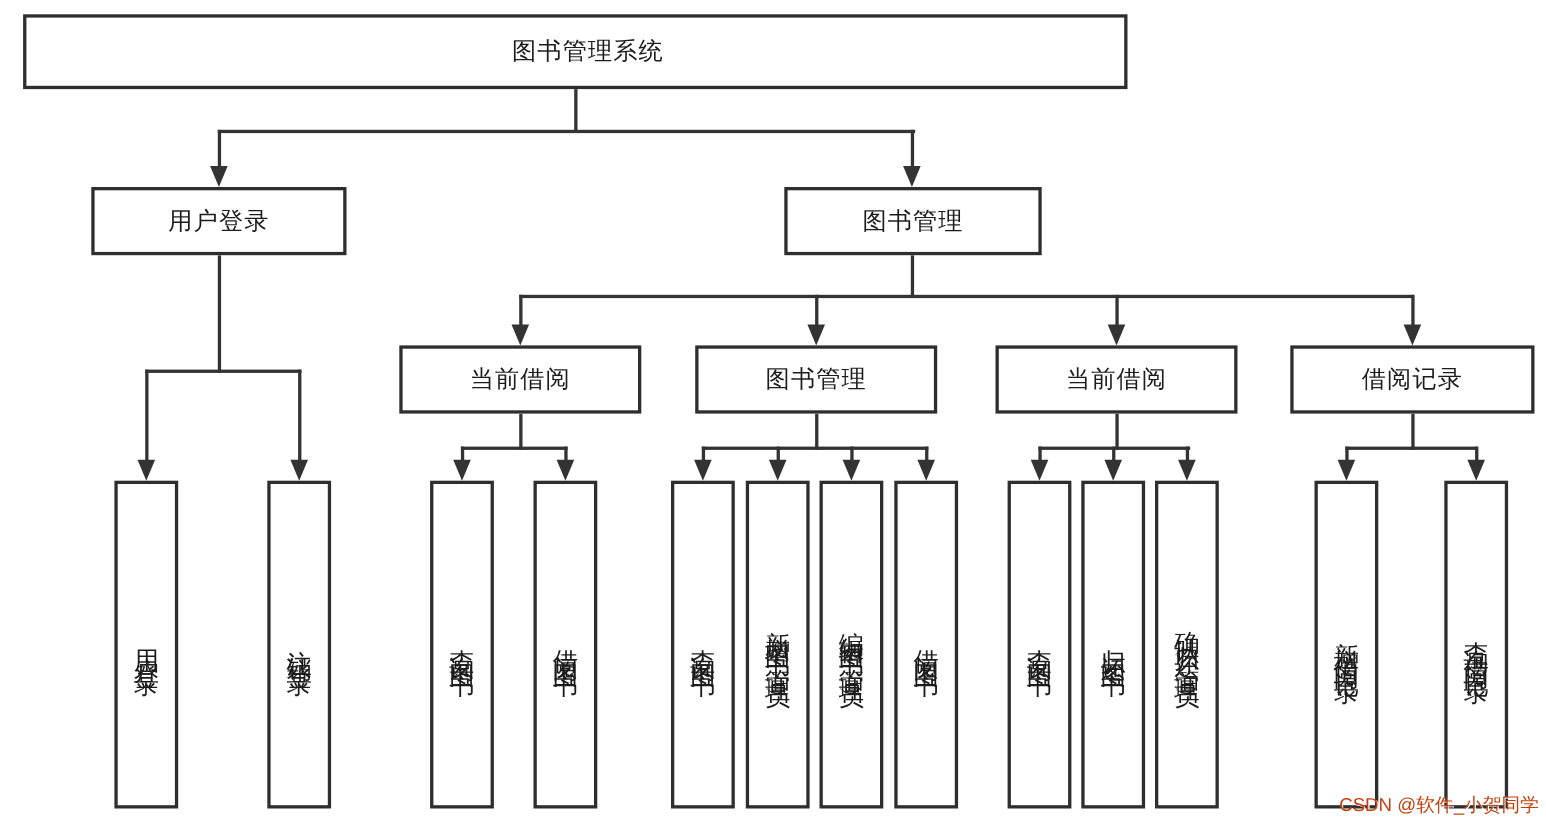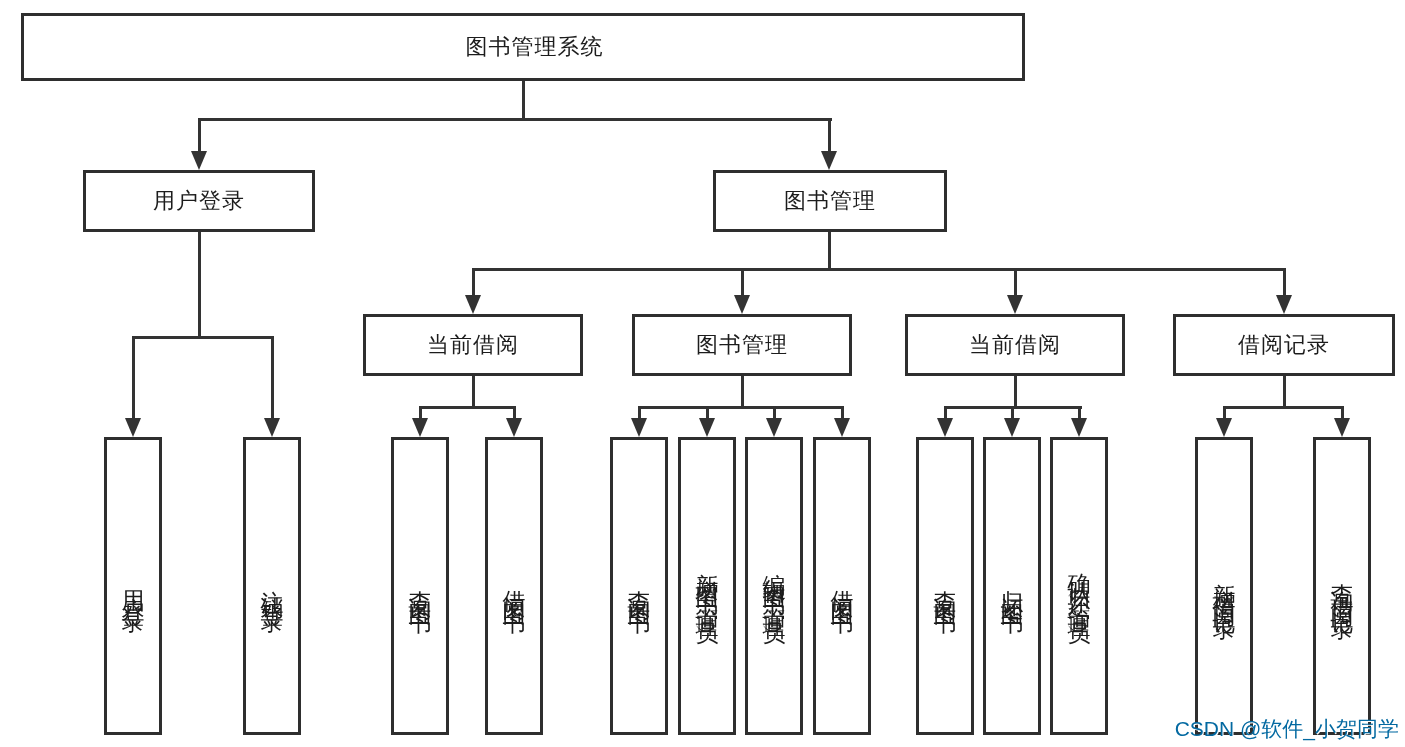--- a/index.html
+++ b/index.html
@@ -53,22 +53,22 @@
     height: 0;
     border-left: 8px solid transparent;
     border-right: 8px solid transparent;
     border-top: 19px solid #333333;
     z-index: 1;
   }
   .watermark {
     position: absolute;
     right: 6px;
     bottom: 4px;
-    font-size: 21px;
-    color: #0369a1;
+    font-size: 17px;
+    color: #c2410c;
     text-shadow: 1px 1px 0 #ffffff;
     z-index: 3;
     white-space: nowrap;
   }
 </style>
 </head>
 <body>
 
 <div class="canvas">
 

